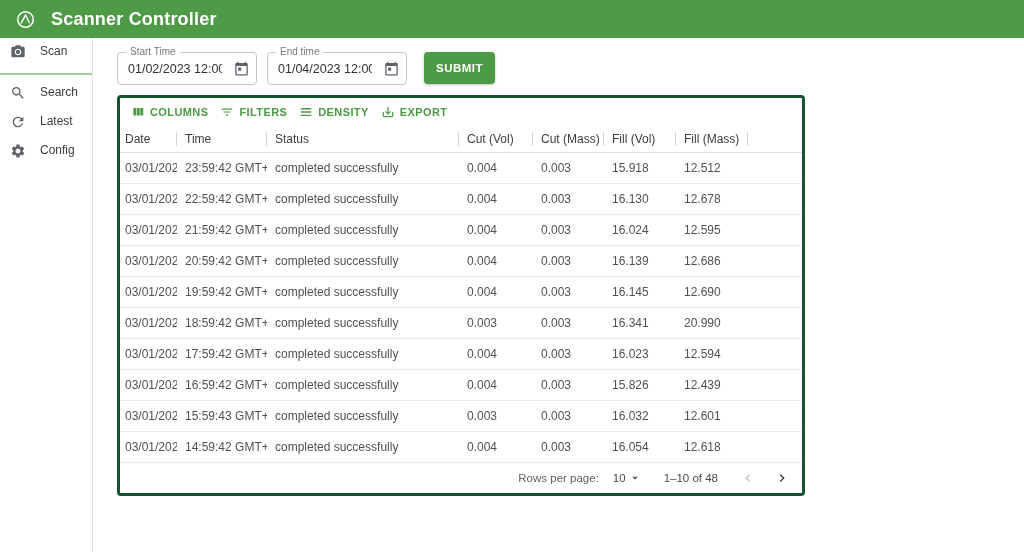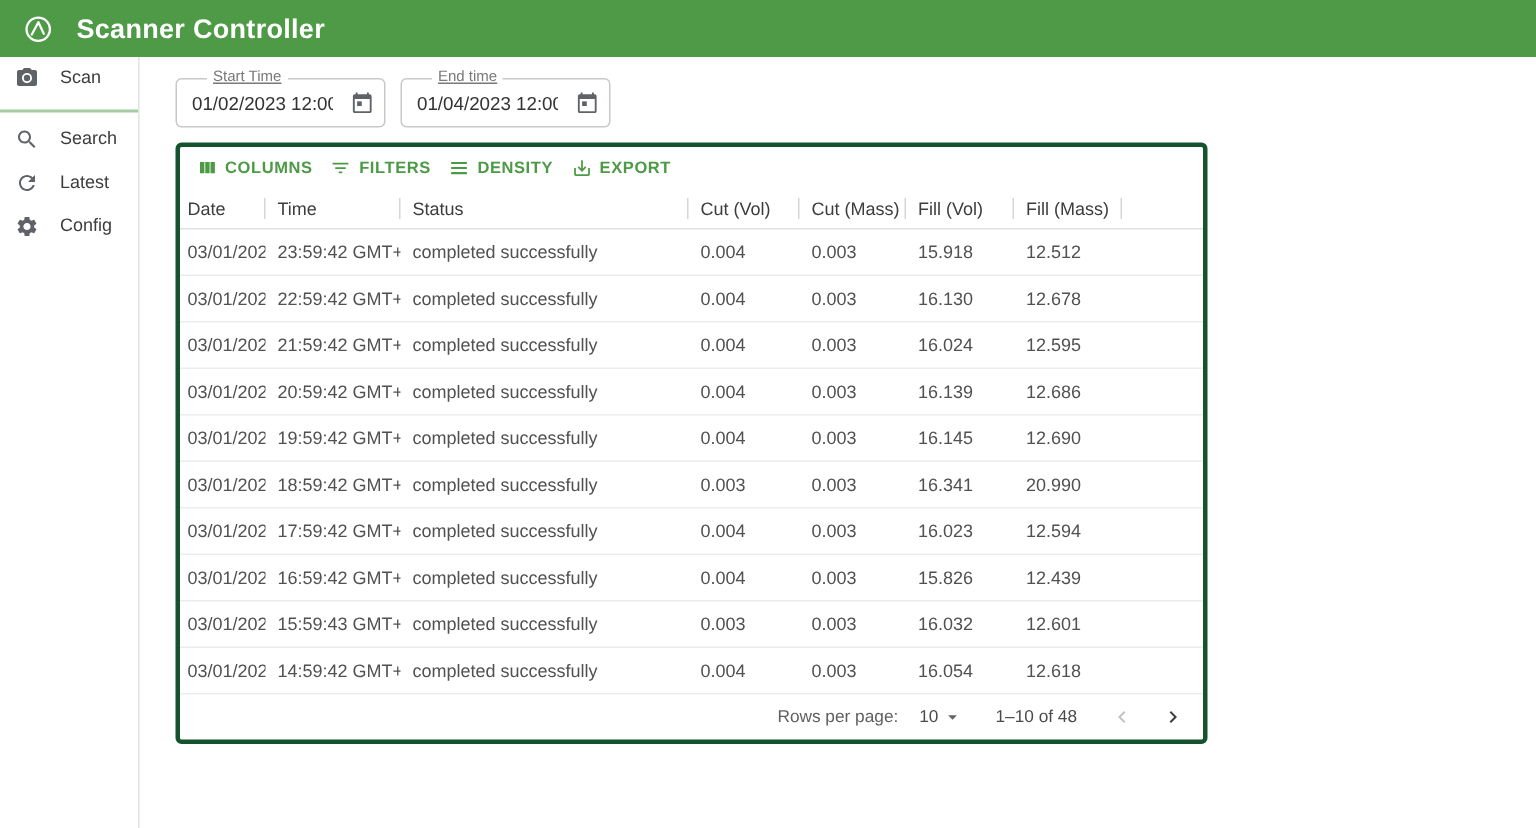--- a/index.html
+++ b/index.html
@@ -58,28 +58,27 @@
     width: 140px;
     height: 33px;
     border: 1px solid #c8c8c8;
     border-radius: 4px;
     margin-right: 10px;
     background: #fff;
   }
   .field-label {
     position: absolute;
     top: -7px;
-    left: 20px;
+    left: 8px;
     background: #fff;
     padding: 0 4px;
     font-size: 10px;
     color: #797979;
     line-height: 12px;
     white-space: nowrap;
-    text-decoration: underline;
   }
   .field-input {
     border: none;
     outline: none;
     background: transparent;
     width: 104px;
     height: 31px;
     padding-left: 10px;
     font-family: "Liberation Sans", "DejaVu Sans", sans-serif;
     font-size: 12.5px;
@@ -285,20 +284,21 @@
           <label class="field-label">End time</label>
           <input class="field-input" type="text" readonly="" value="01/04/2023 12:00 AM" style="">
           <span class="field-icon">
             <svg width="15" height="15" viewBox="0 0 24 24" fill="#5f6368">
               <path d="M20 3h-1V1h-2v2H7V1H5v2H4c-1.1 0-2 .9-2 2v16c0 1.1.9 2 2 2h16c1.1 0 2-.9 2-2V5c0-1.1-.9-2-2-2zm0 18H4V8h16v13z"></path>
               <rect x="6.5" y="10.5" width="5" height="5"></rect>
             </svg>
           </span>
         </div>
 
+        <button class="submit-btn">SUBMIT</button>
       </div>
 
       <section class="panel">
 
         <div class="toolbar">
           <button class="tb-btn">
             <span class="tb-icon">
               <svg width="14" height="14" viewBox="0 0 24 24" fill="#4c9a45">
                 <path d="M10 18h5V5h-5v13zm-6 0h5V5H4v13zM16 5v13h5V5h-5z"></path>
               </svg>

